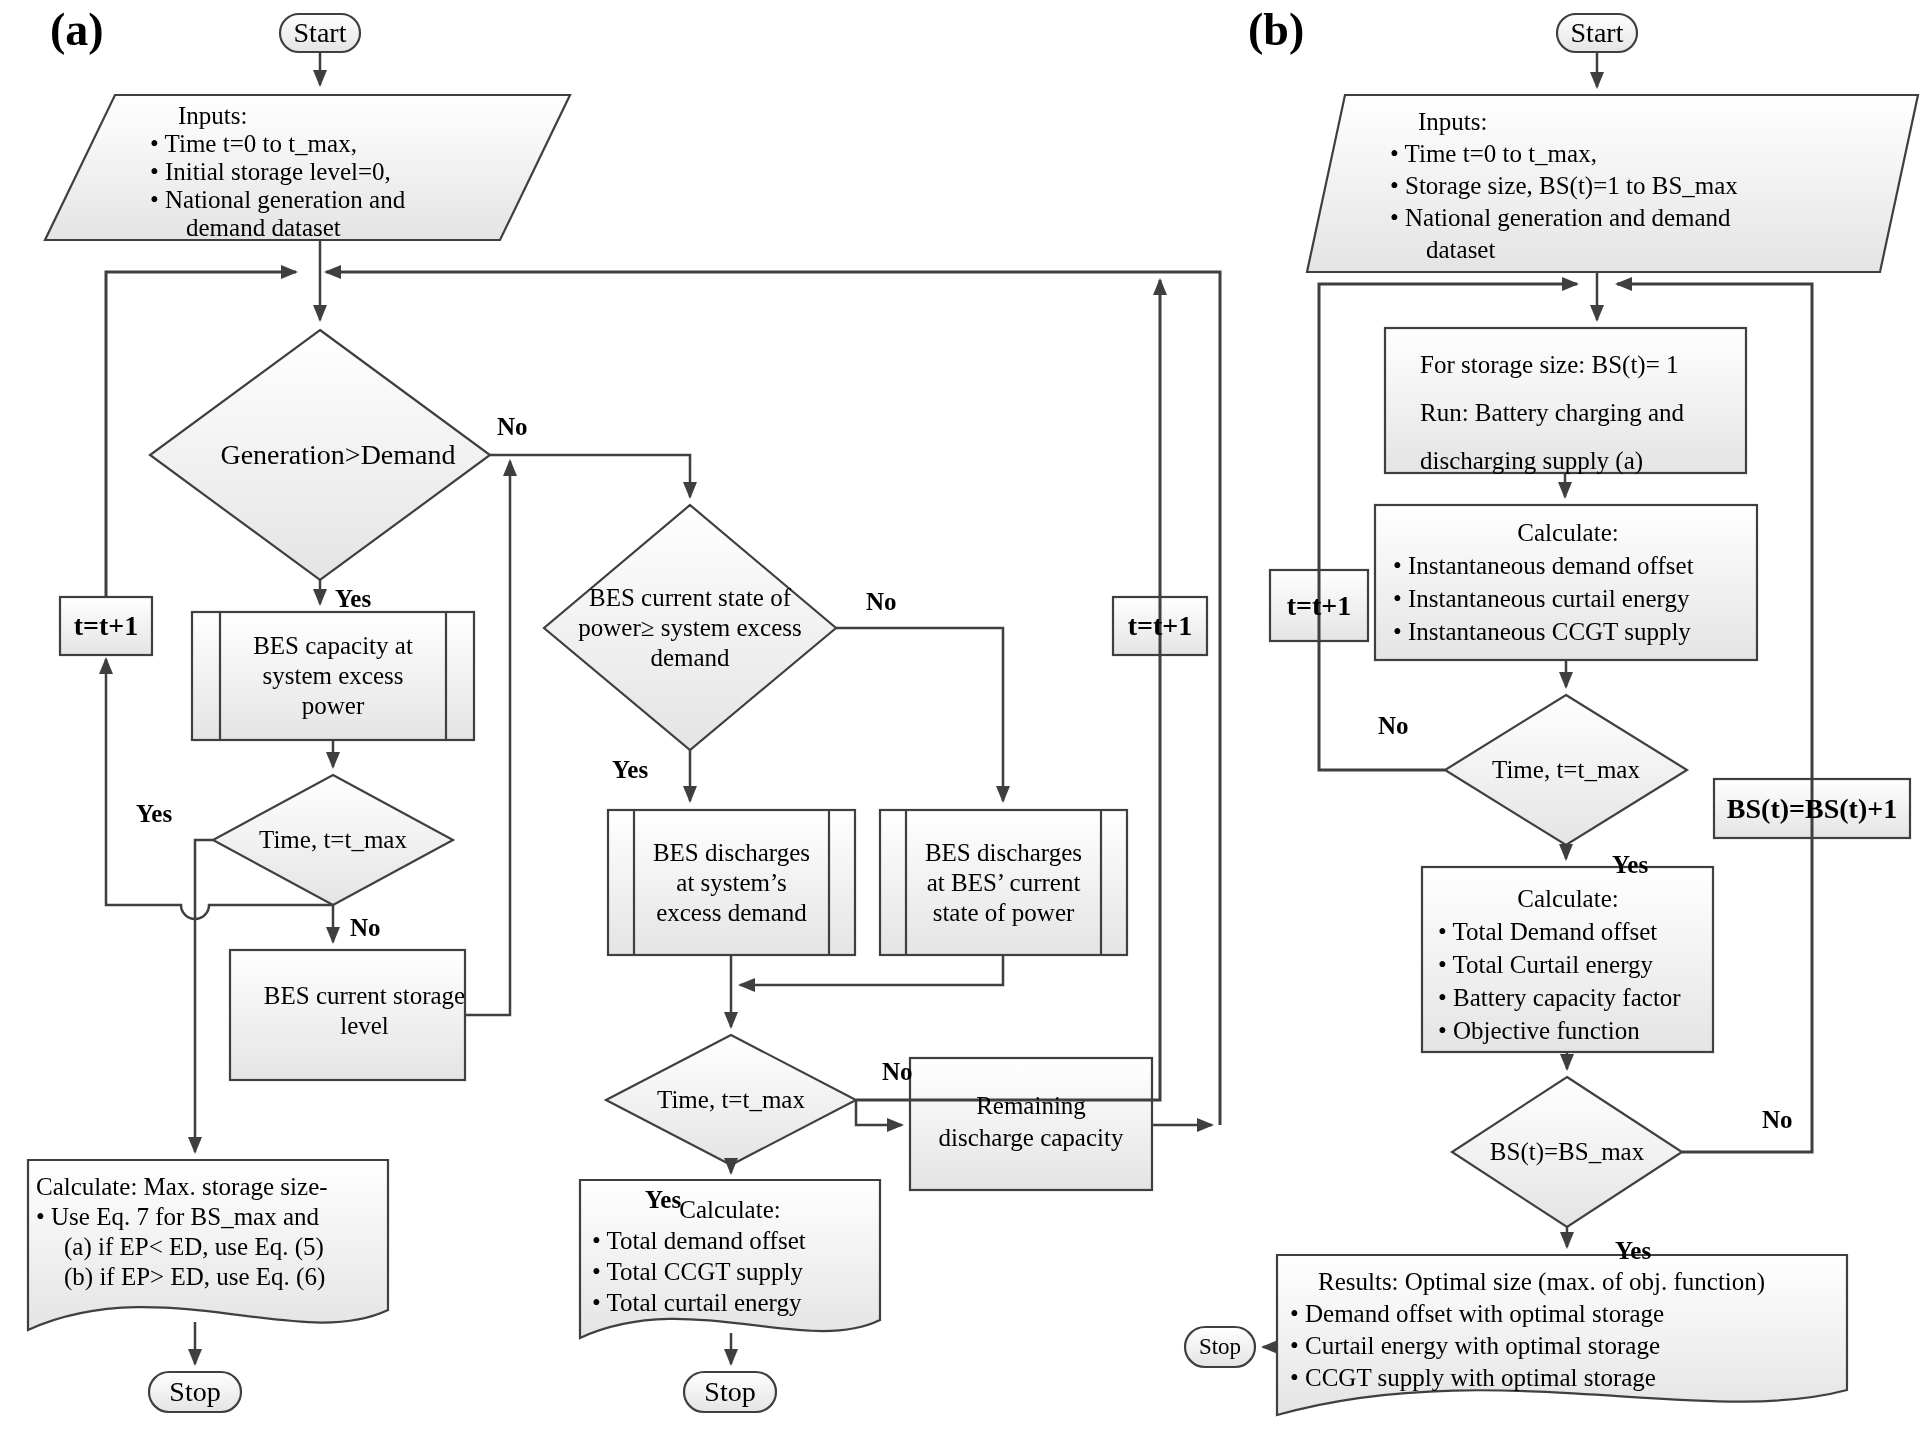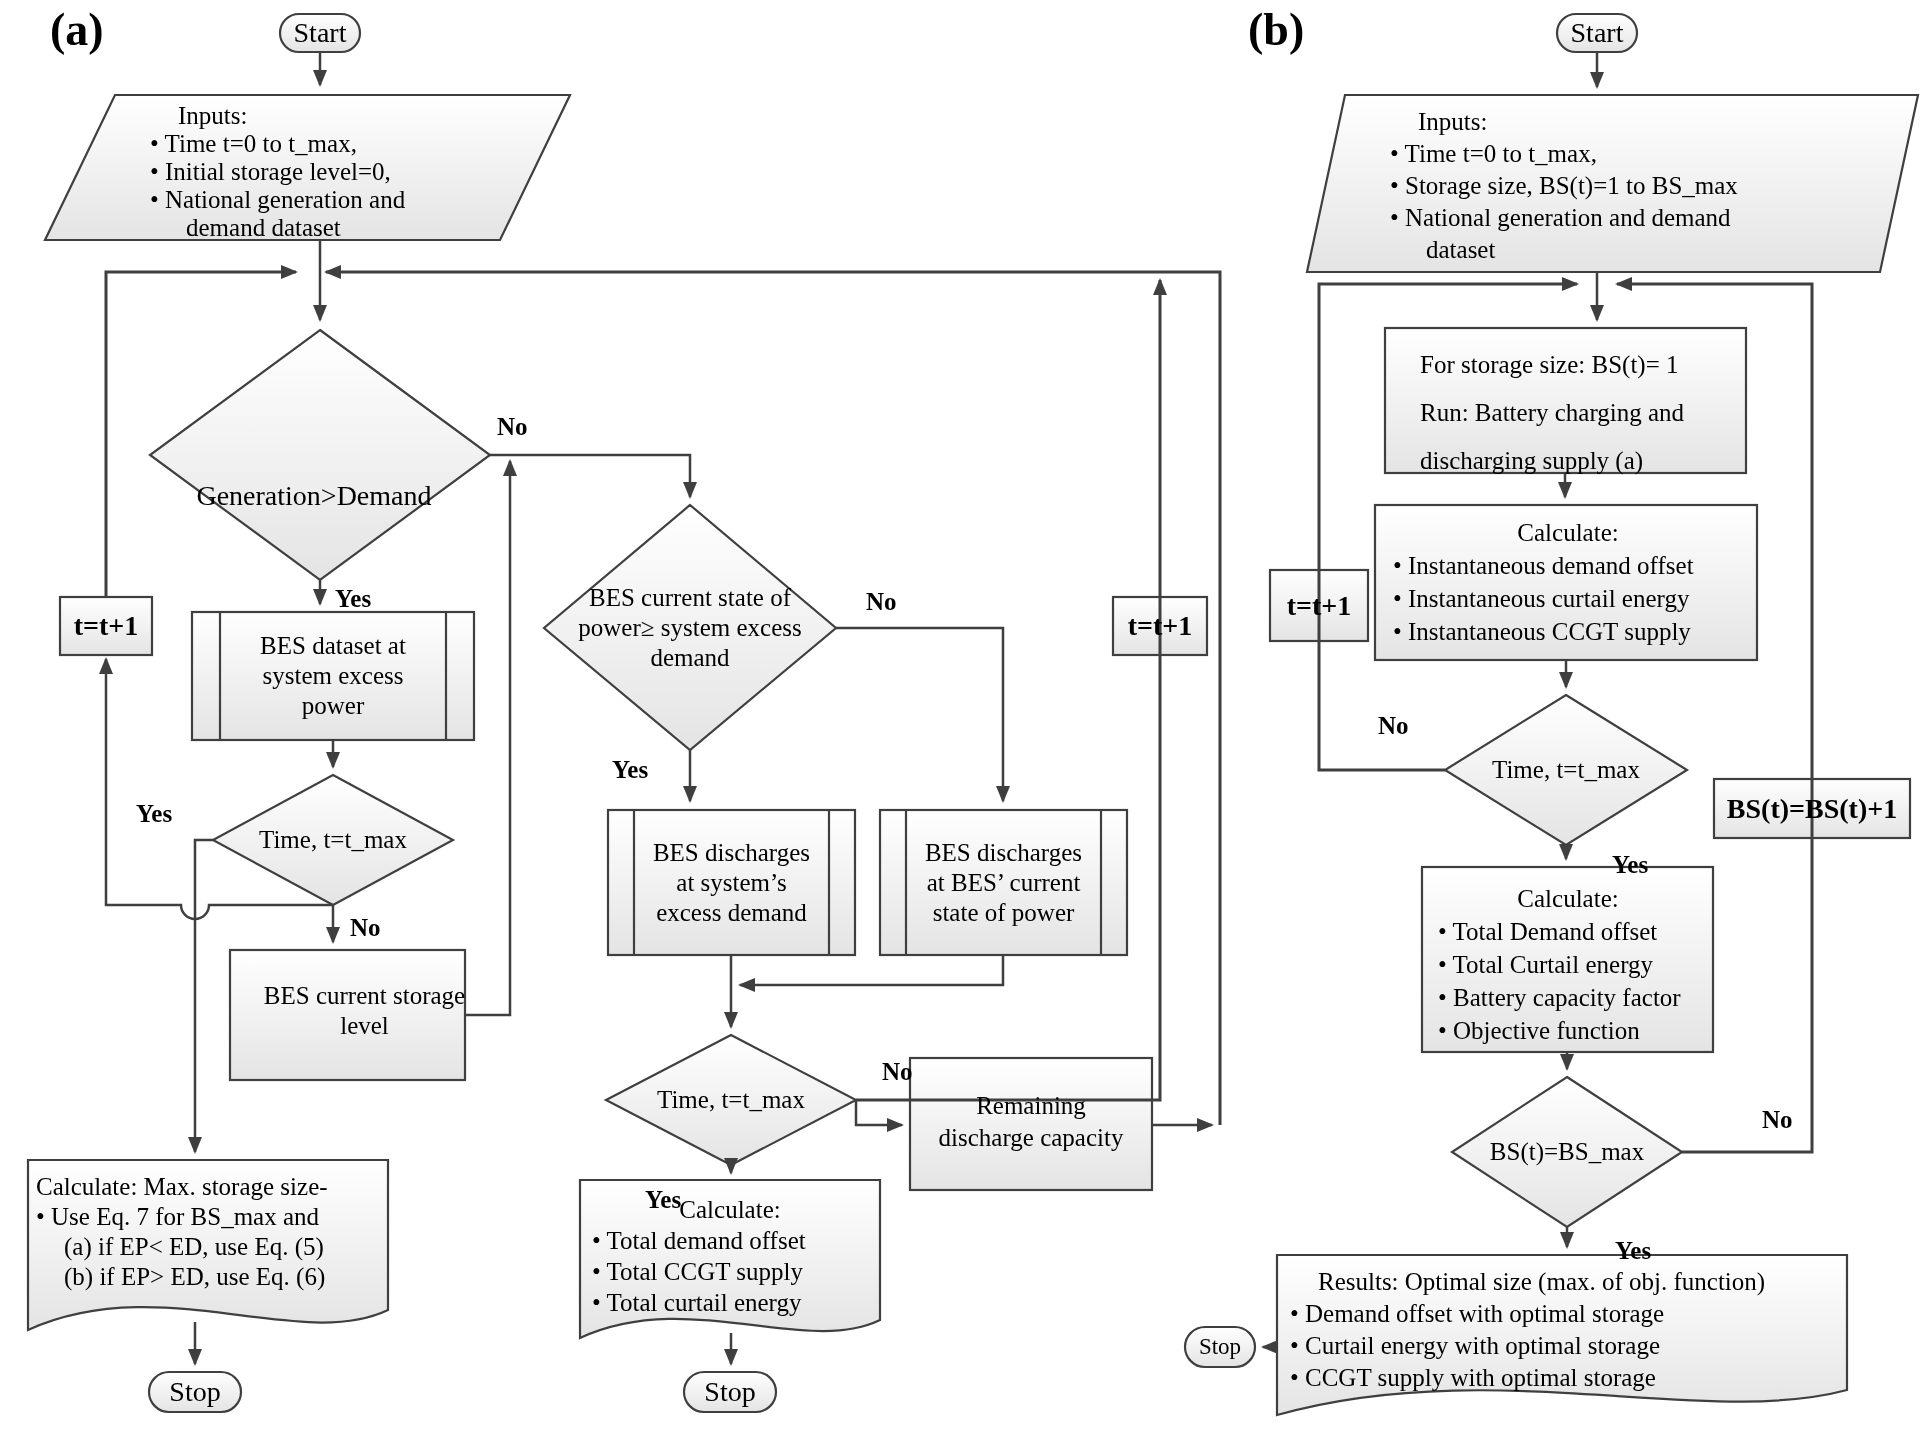--- a/index.html
+++ b/index.html
@@ -116,28 +116,28 @@
   </div>
 
   <div class="tc f23" style="left:150px;top:102px;width:400px;line-height:28px;">
     <div class="i1">Inputs:</div>
     <div>• Time t=0 to t_max,</div>
     <div>• Initial storage level=0,</div>
     <div>• National generation and</div>
     <div class="i2">demand dataset</div>
   </div>
 
-  <div class="cbox" style="left:164px;top:441px;width:300px;height:28px;margin-top:41px;">
+  <div class="cbox" style="left:188px;top:441px;width:300px;height:28px;">
     <span>Generation&gt;Demand</span>
   </div>
   <div class="lbl" style="left:497px;top:413px;">No</div>
   <div class="lbl" style="left:335px;top:585px;">Yes</div>
 
   <div class="tc ctr f23" style="left:220px;top:631px;width:226px;line-height:30px;">
-    <div>BES dataset at</div>
+    <div>BES capacity at</div>
     <div>system excess</div>
     <div>power</div>
   </div>
 
   <div class="cbox f23" style="left:213px;top:826px;width:240px;height:28px;">
     <span>Time, t=t_max</span>
   </div>
   <div class="lbl" style="left:136px;top:800px;">Yes</div>
   <div class="lbl" style="left:350px;top:914px;">No</div>
 

